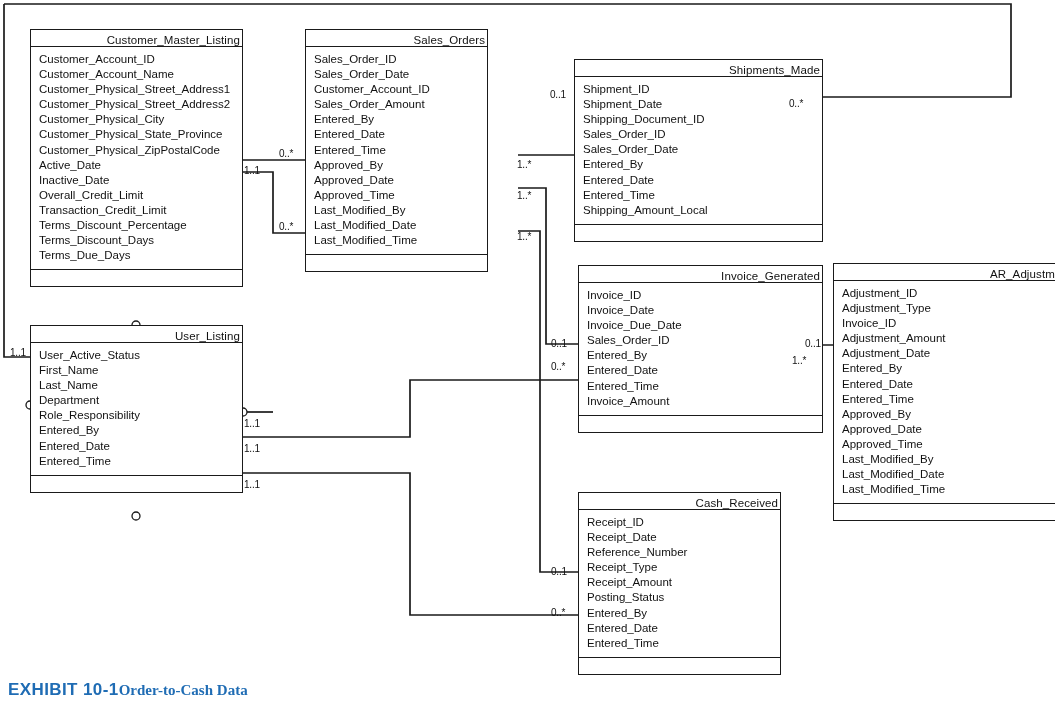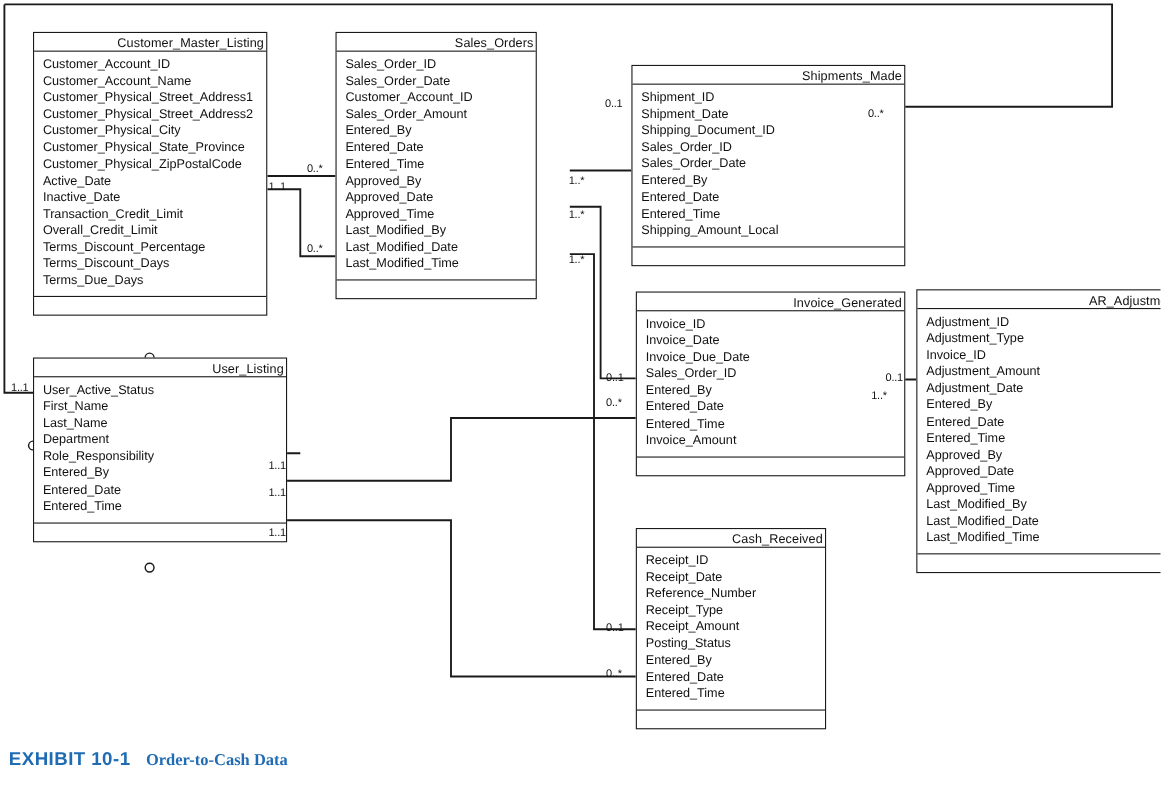--- a/index.html
+++ b/index.html
@@ -61,21 +61,20 @@
     font-size:17px;
     color:#1f6cb4;
     letter-spacing:0.4px;
     text-align:right;
   }
   .caption .cap-title{
     font-family:"Liberation Serif", serif;
     font-weight:bold;
     font-size:15px;
     color:#1f6cb4;
-    margin-left:14px;
   }
 </style>
 </head>
 <body>
 
 <div id="canvas">
 
   <svg class="lines" viewBox="0 0 1055 718" xmlns="http://www.w3.org/2000/svg">
     <defs>
       <marker id="arrowFilled" markerWidth="9" markerHeight="9" refX="8" refY="4.5" orient="auto" markerUnits="userSpaceOnUse">
@@ -109,22 +108,22 @@
         <div class="ent-attrs">
           <div class="attr">Customer_Account_ID</div>
           <div class="attr">Customer_Account_Name</div>
           <div class="attr">Customer_Physical_Street_Address1</div>
           <div class="attr">Customer_Physical_Street_Address2</div>
           <div class="attr">Customer_Physical_City</div>
           <div class="attr">Customer_Physical_State_Province</div>
           <div class="attr">Customer_Physical_ZipPostalCode</div>
           <div class="attr">Active_Date</div>
           <div class="attr">Inactive_Date</div>
+          <div class="attr">Overall_Credit_Limit</div>
           <div class="attr">Transaction_Credit_Limit</div>
-          <div class="attr">Overall_Credit_Limit</div>
           <div class="attr">Terms_Discount_Percentage</div>
           <div class="attr">Terms_Discount_Days</div>
           <div class="attr">Terms_Due_Days</div>
         </div>
         <div class="ent-foot"></div>
       </div>
       <div class="entity" style="left: 305px; top: 29px; width: 183px;">
         <div class="ent-title">Sales_Orders</div>
         <div class="ent-attrs">
           <div class="attr">Sales_Order_ID</div>
@@ -151,21 +150,21 @@
           <div class="attr">Shipping_Document_ID</div>
           <div class="attr">Sales_Order_ID</div>
           <div class="attr">Sales_Order_Date</div>
           <div class="attr">Entered_By</div>
           <div class="attr">Entered_Date</div>
           <div class="attr">Entered_Time</div>
           <div class="attr">Shipping_Amount_Local</div>
         </div>
         <div class="ent-foot"></div>
       </div>
-      <div class="entity" style="left: 30px; top: 325px; width: 231px;">
+      <div class="entity" style="left: 30px; top: 325px; width: 213px;">
         <div class="ent-title">User_Listing</div>
         <div class="ent-attrs">
           <div class="attr">User_Active_Status</div>
           <div class="attr">First_Name</div>
           <div class="attr">Last_Name</div>
           <div class="attr">Department</div>
           <div class="attr">Role_Responsibility</div>
           <div class="attr">Entered_By</div>
           <div class="attr">Entered_Date</div>
           <div class="attr">Entered_Time</div>
@@ -199,21 +198,21 @@
           <div class="attr">Entered_Time</div>
           <div class="attr">Approved_By</div>
           <div class="attr">Approved_Date</div>
           <div class="attr">Approved_Time</div>
           <div class="attr">Last_Modified_By</div>
           <div class="attr">Last_Modified_Date</div>
           <div class="attr">Last_Modified_Time</div>
         </div>
         <div class="ent-foot"></div>
       </div>
-      <div class="entity" style="left: 578px; top: 480px; width: 173px;">
+      <div class="entity" style="left: 578px; top: 492px; width: 203px;">
         <div class="ent-title">Cash_Received</div>
         <div class="ent-attrs">
           <div class="attr">Receipt_ID</div>
           <div class="attr">Receipt_Date</div>
           <div class="attr">Reference_Number</div>
           <div class="attr">Receipt_Type</div>
           <div class="attr">Receipt_Amount</div>
           <div class="attr">Posting_Status</div>
           <div class="attr">Entered_By</div>
           <div class="attr">Entered_Date</div>

